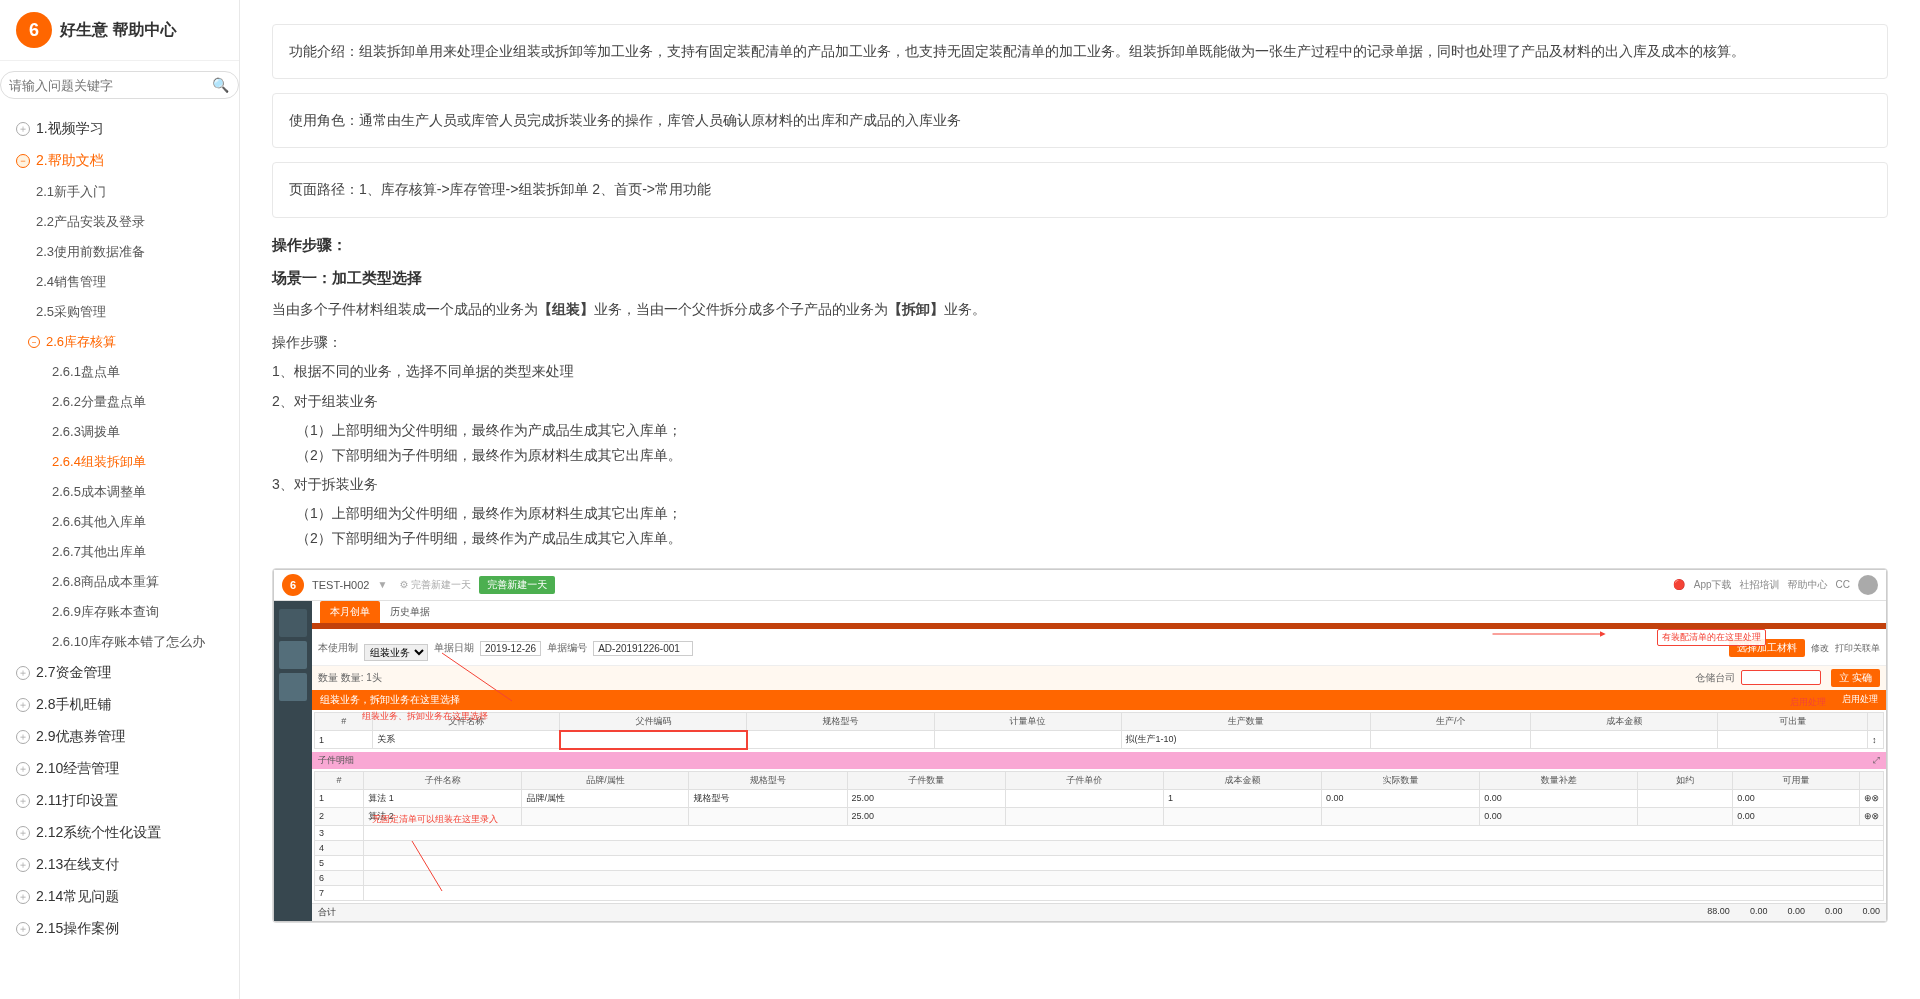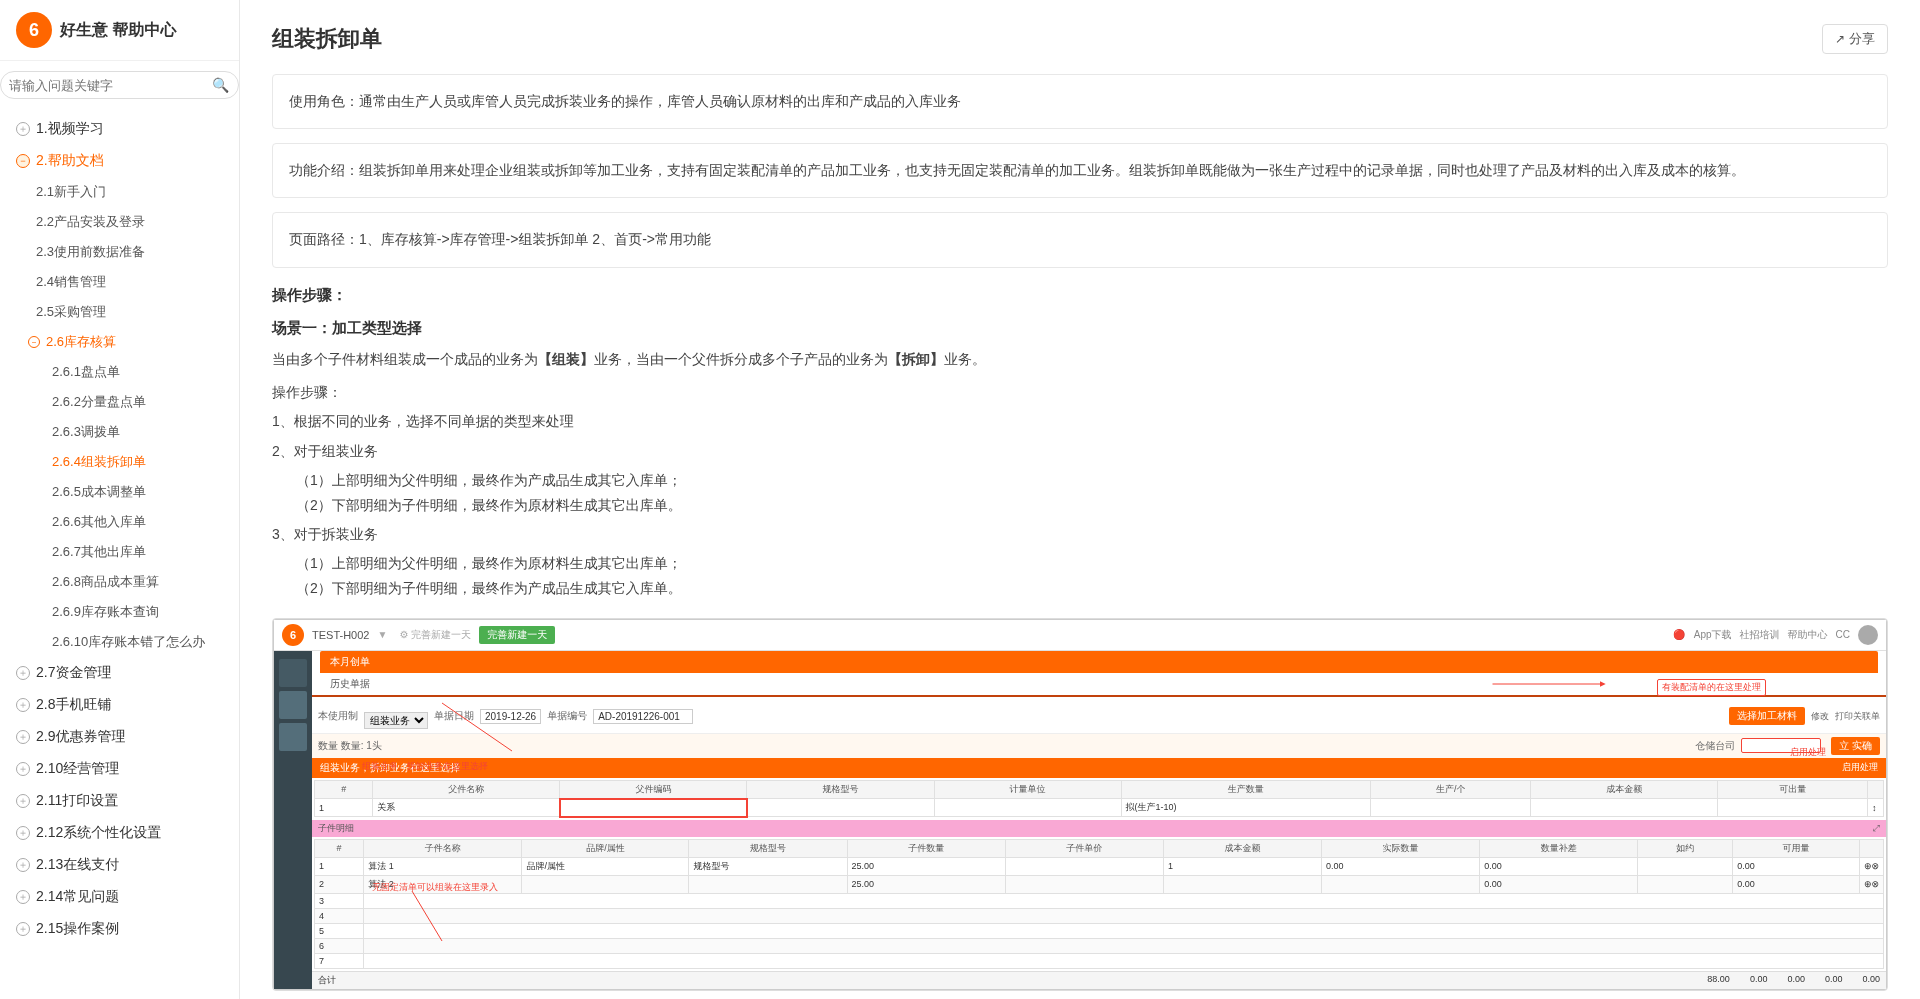--- a/index.html
+++ b/index.html
@@ -266,23 +266,22 @@
       min-height: 200px;
       flex-shrink: 0;
     }
     .inner-main {
       flex: 1;
       background: #fff;
     }
     .inner-tabs {
       display: flex;
       background: #fff;
-      border-bottom: 2px solid #c2410c;
+      border-bottom: 6px solid #c2410c;
       padding: 0 8px;
-      flex-direction: column;
     }
     .inner-tab {
       padding: 4px 10px;
       font-size: 10px;
       color: #555;
       border-radius: 2px 2px 0 0;
     }
     .inner-tab.active {
       background: #ff6600;
       color: #fff;
@@ -424,34 +423,27 @@
     </div>
     <div class="nav-group-header">
       <span class="plus-icon">＋</span>
       <span>2.15操作案例</span>
     </div>
   </nav>
 </div>
 
 <div id="main">
   <div id="main-inner">
-    <div class="page-header">
-      <h1 class="page-title">组装拆卸单</h1>
-      <button class="share-btn">
-        <span style="font-size:12px;">↗</span>
-        <span>分享</span>
-      </button>
+
+    <div class="content-block">
+      <span>功能介绍：组装拆卸单用来处理企业组装或拆卸等加工业务，支持有固定装配清单的产品加工业务，也支持无固定装配清单的加工业务。组装拆卸单既能做为一张生产过程中的记录单据，同时也处理了产品及材料的出入库及成本的核算。</span>
     </div>
 
     <div class="content-block">
       <span>使用角色：通常由生产人员或库管人员完成拆装业务的操作，库管人员确认原材料的出库和产成品的入库业务</span>
-    </div>
-
-    <div class="content-block">
-      <span>功能介绍：组装拆卸单用来处理企业组装或拆卸等加工业务，支持有固定装配清单的产品加工业务，也支持无固定装配清单的加工业务。组装拆卸单既能做为一张生产过程中的记录单据，同时也处理了产品及材料的出入库及成本的核算。</span>
     </div>
 
     <div class="content-block">
       <span>页面路径：1、库存核算-&gt;库存管理-&gt;组装拆卸单 2、首页-&gt;常用功能</span>
     </div>
 
     <div class="section-title">操作步骤：</div>
 
     <div class="scenario-title">场景一：加工类型选择</div>
 

